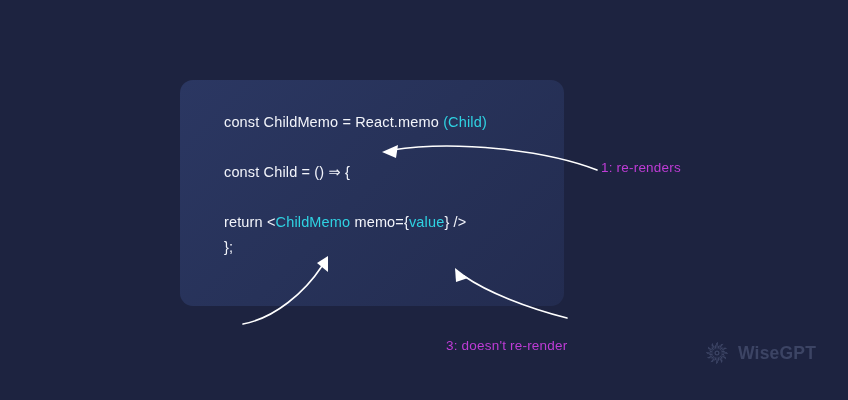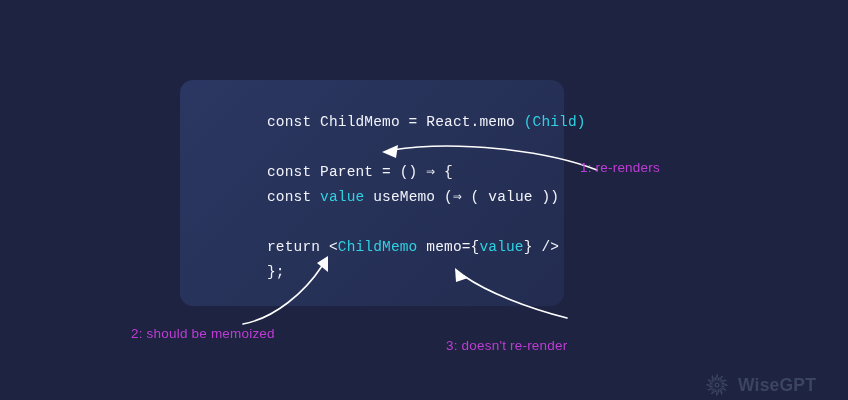--- a/index.html
+++ b/index.html
@@ -32,43 +32,42 @@
   }
 
   #code-block {
     position: absolute;
     left: 44px;
     top: 30px;
     right: 10px;
   }
   .code-line {
     color: #f2f4fa;
-    font-family: Liberation Mono, monospace;
+    font-family: Liberation Sans, sans-serif;
     font-size: 14.5px;
     line-height: 25px;
     white-space: pre;
     letter-spacing: 0.15px;
-    margin-left: 43px;
   }
   .code-line.spacer {
     height: 25px;
   }
   .tok-cyan { color: #2fd2e2; }
   .tok-plain { color: #f2f4fa; }
 
   
   .annotation {
     position: absolute;
     color: #bf3cd6;
     font-size: 13.5px;
     font-family: "Liberation Sans", sans-serif;
     white-space: nowrap;
     letter-spacing: 0.2px;
   }
-  #annotation-1 { left: 580px; top: 160px; }
+  #annotation-1 { left: 601px; top: 160px; }
   #annotation-2 { left: 131px; top: 326px; }
   #annotation-3 { left: 446px; top: 338px; }
 
   
   #arrows {
     position: absolute;
     left: 0;
     top: 0;
     width: 848px;
     height: 400px;
@@ -76,21 +75,20 @@
   }
 
   
   #logo {
     position: absolute;
     left: 703px;
     top: 339px;
     display: flex;
     align-items: center;
     gap: 7px;
-    margin-top: 32px;
   }
   #logo-mark {
     width: 28px;
     height: 28px;
     display: block;
   }
   #logo-text {
     font-size: 17.5px;
     font-weight: bold;
     color: #3c4464;
@@ -100,22 +98,21 @@
 </style>
 </head>
 <body>
 
 <div id="stage">
 
   <div id="code-card">
     <div id="code-block">
         <div class="code-line"><span class="tok-plain">const ChildMemo = React.memo </span><span class="tok-cyan">(Child)</span></div>
         <div class="code-line spacer"></div>
-        <div class="code-line"><span class="tok-plain">const Parent = () ⇒ {</span></div>
-        <div class="code-line"><span class="tok-plain">const </span><span class="tok-cyan">value</span><span class="tok-plain"> useMemo (⇒ ( value ))</span></div>
+        <div class="code-line"><span class="tok-plain">const Child = () ⇒ {</span></div>
         <div class="code-line spacer"></div>
         <div class="code-line"><span class="tok-plain">return &lt;</span><span class="tok-cyan">ChildMemo</span><span class="tok-plain"> memo={</span><span class="tok-cyan">value</span><span class="tok-plain">} /&gt;</span></div>
         <div class="code-line"><span class="tok-plain">};</span></div>
       </div>
   </div>
 
   <svg id="arrows" viewBox="0 0 848 400" xmlns="http://www.w3.org/2000/svg">
 
     <g>
       <path d="M 597,170 C 545,150 455,140 392,150" fill="none" stroke="#ffffff" stroke-width="1.6" stroke-linecap="round"></path>
@@ -127,21 +124,20 @@
       <path d="M 328,256 L 328,272 L 317,263 Z" fill="#ffffff"></path>
     </g>
 
     <g>
       <path d="M 567,318 C 527,308 487,292 464,276" fill="none" stroke="#ffffff" stroke-width="1.6" stroke-linecap="round"></path>
       <path d="M 455,268 L 468,278 L 456,282 Z" fill="#ffffff"></path>
     </g>
   </svg>
 
   <div class="annotation" id="annotation-1">1: re-renders</div>
-  <div class="annotation" id="annotation-2">2: should be memoized</div>
   <div class="annotation" id="annotation-3">3: doesn't re-render</div>
 
   <div id="logo">
     <svg id="logo-mark" viewBox="0 0 100 100" xmlns="http://www.w3.org/2000/svg">
       <g fill="#3c4464">
         <g id="burst-blades">
             <path d="M 50,38 L 54,10 L 46.5,16 Z" transform="rotate(0 50 50)"></path>
             <path d="M 50,38 L 54,20 L 46.5,26 Z" transform="rotate(15 50 50)"></path>
             <path d="M 50,38 L 54,10 L 46.5,16 Z" transform="rotate(30 50 50)"></path>
             <path d="M 50,38 L 54,20 L 46.5,26 Z" transform="rotate(45 50 50)"></path>

